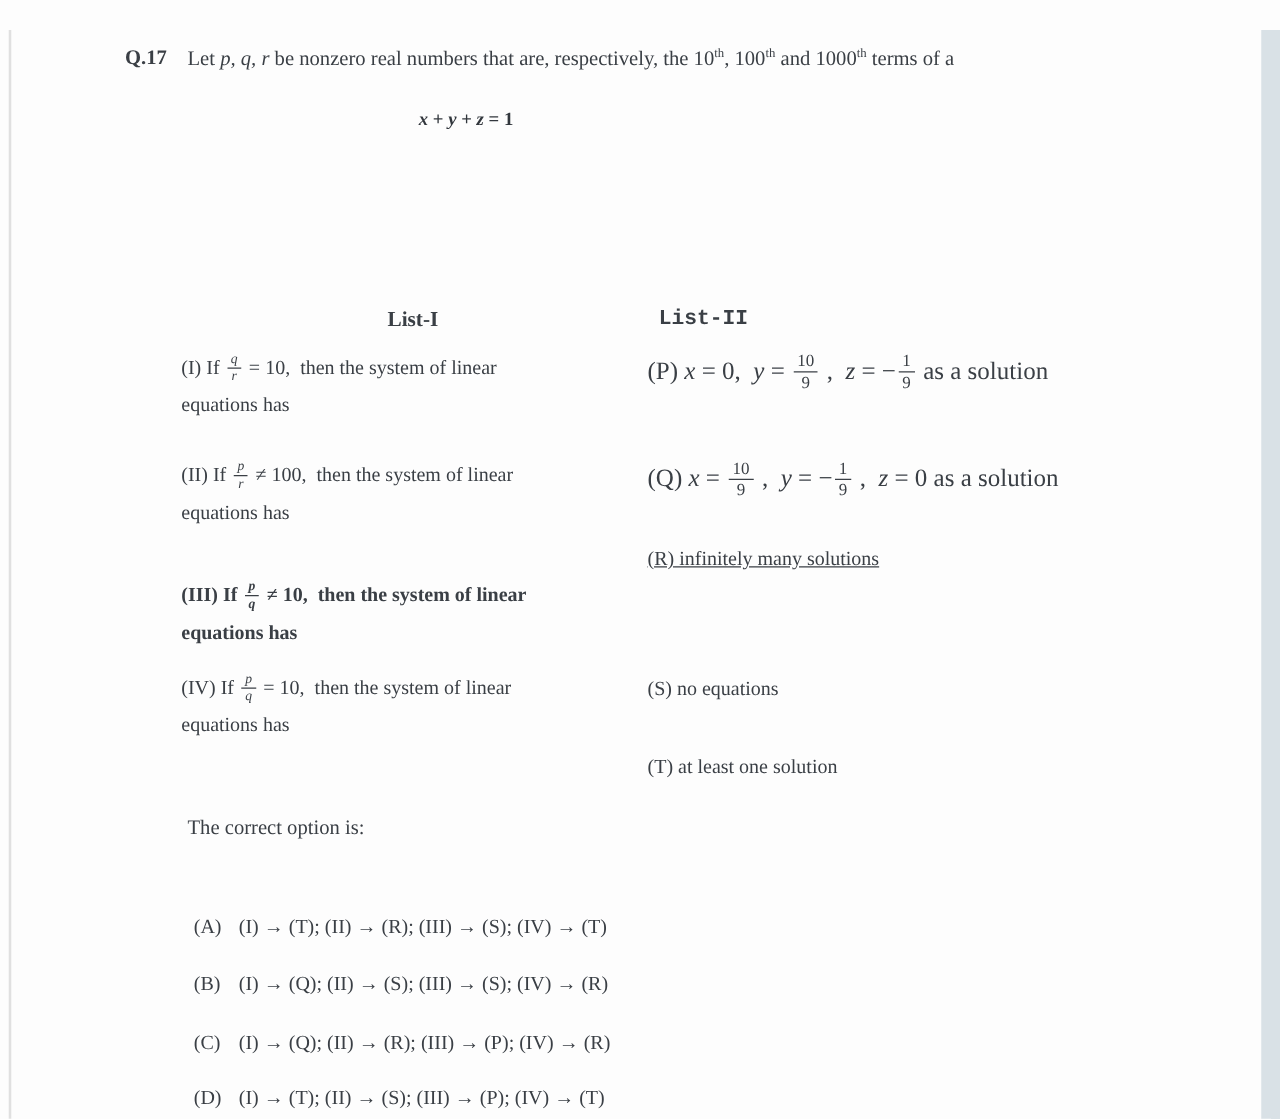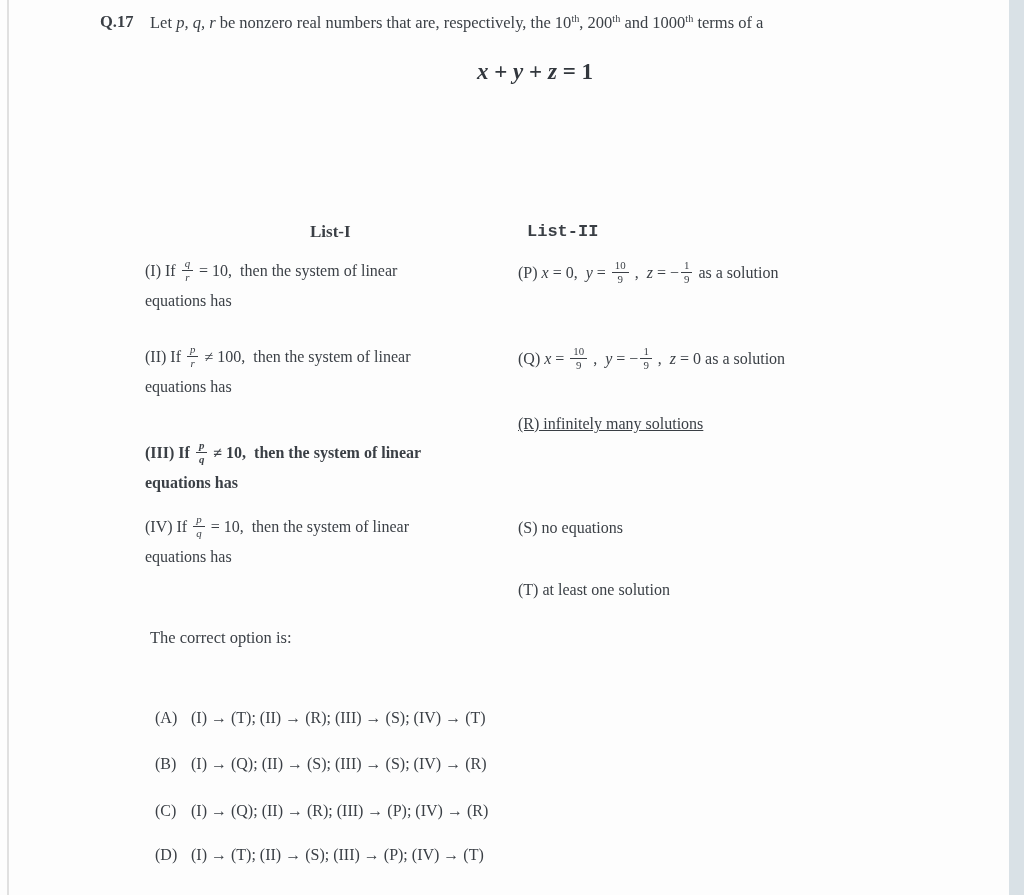--- a/index.html
+++ b/index.html
@@ -8,45 +8,45 @@
     --strip:#d9e1e6;
     --rule:#e0e0e0;
   }
   html,body{margin:0;padding:0;}
   body{
     width:1024px;height:895px;position:relative;overflow:hidden;
     background:var(--paper);
     font-family:"Liberation Serif", serif;
     color:var(--text);
   }
-  .abs{position:absolute;}
+  .abs{position:absolute;margin-top:24px;}
   .left-rule{left:7px;top:0;width:2px;height:895px;background:var(--rule);}
   .right-strip{right:0;top:0;width:15px;height:895px;background:var(--strip);}
 
   .it{font-style:italic;}
   .sup{vertical-align:super;font-size:0.62em;line-height:0;}
   .frac{display:inline-block;vertical-align:-0.5em;text-align:center;line-height:1.05;font-size:0.68em;margin:0 2px;}
   .frac .num{display:block;padding:0 3px 1px;border-bottom:1.4px solid var(--text);}
   .frac .den{display:block;padding-top:1px;}
   .frac.it{font-style:italic;}
 
   #qnum{left:100px;top:12px;font-size:16.5px;font-weight:bold;}
   #qtext{left:150px;top:12px;width:780px;font-size:16.5px;line-height:21.5px;}
 
-  #equations{left:335px;top:58px;width:400px;text-align:center;
-    font-size:23px;font-weight:600;line-height:28.5px;color:#32373d;}
+  #equations{left:335px;top:58px;width:400px;text-align:left;
+    font-size:15px;font-weight:600;line-height:28.5px;color:#32373d;}
 
   .list-header{font-size:17px;font-weight:bold;}
   #list1-header{left:310px;top:222px;}
   #list2-header{left:527px;top:222px;font-family:Liberation Mono, monospace;}
 
   .lcell{left:145px;width:368px;font-size:16px;}
   .lcell .l1{line-height:34px;white-space:nowrap;}
   .lcell .l2{line-height:22px;margin-top:2px;}
-  .rcell{left:518px;width:470px;font-size:16px;line-height:34px;white-space:nowrap;}
+  .rcell{left:518px;width:470px;font-size:20px;line-height:34px;white-space:nowrap;}
   .rplain{left:518px;width:470px;font-size:16px;line-height:24px;white-space:nowrap;}
 
   #row1-left{top:254px;} #row1-right{top:256px;}
   #row2-left{top:340px;} #row2-right{top:342px;}
   #row3-left{top:436px;font-weight:bold;} #row3-right{top:412px;text-decoration:underline;}
   #row4-left{top:510px;} #row4-right{top:516px;}
   #rowT-right{top:578px;}
 
   #prompt{left:150px;top:628px;font-size:16.5px;}
 
@@ -54,21 +54,21 @@
   #optA{top:706px;} #optB{top:752px;} #optC{top:799px;} #optD{top:843px;}
   .option .olabel{display:inline-block;min-width:36px;}
 </style>
 </head>
 <body>
 
 <div class="abs left-rule"></div>
 <div class="abs right-strip"></div>
 
 <div id="qnum" class="abs">Q.17</div>
-<div id="qtext" class="abs"><span>Let </span><span class="it">p, q, r</span><span> be nonzero real numbers that are, respectively, the 10</span><span class="sup">th</span><span>, 200</span><span class="sup">th</span><span> and 1000</span><span class="sup">th</span><span> terms of a</span><br></div>
+<div id="qtext" class="abs"><span>Let </span><span class="it">p, q, r</span><span> be nonzero real numbers that are, respectively, the 10</span><span class="sup">th</span><span>, 100</span><span class="sup">th</span><span> and 1000</span><span class="sup">th</span><span> terms of a</span><br></div>
 
 <div id="equations" class="abs">
   <div><span class="it">x</span><span> + </span><span class="it">y</span><span> + </span><span class="it">z</span><span> = 1</span></div>
 </div>
 
 <div id="list1-header" class="abs list-header">List-I</div>
 <div id="list2-header" class="abs list-header">List-II</div>
 
 <div id="row1-left" class="abs lcell">
   <div class="l1"><span>(I) If </span><span class="frac it"><span class="num">q</span><span class="den">r</span></span><span> = 10,&nbsp; then the system of linear</span></div>

